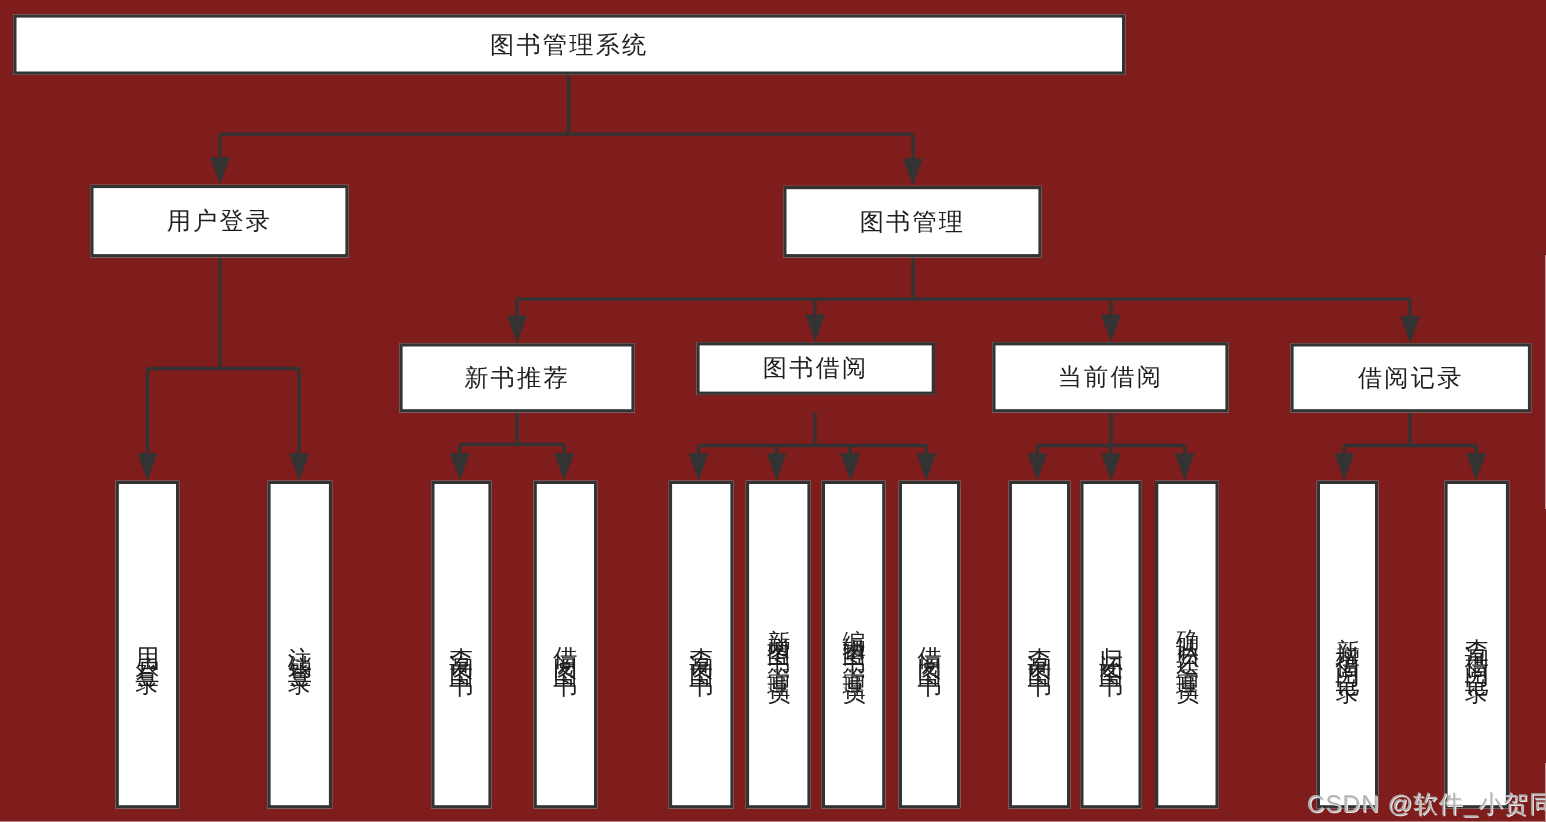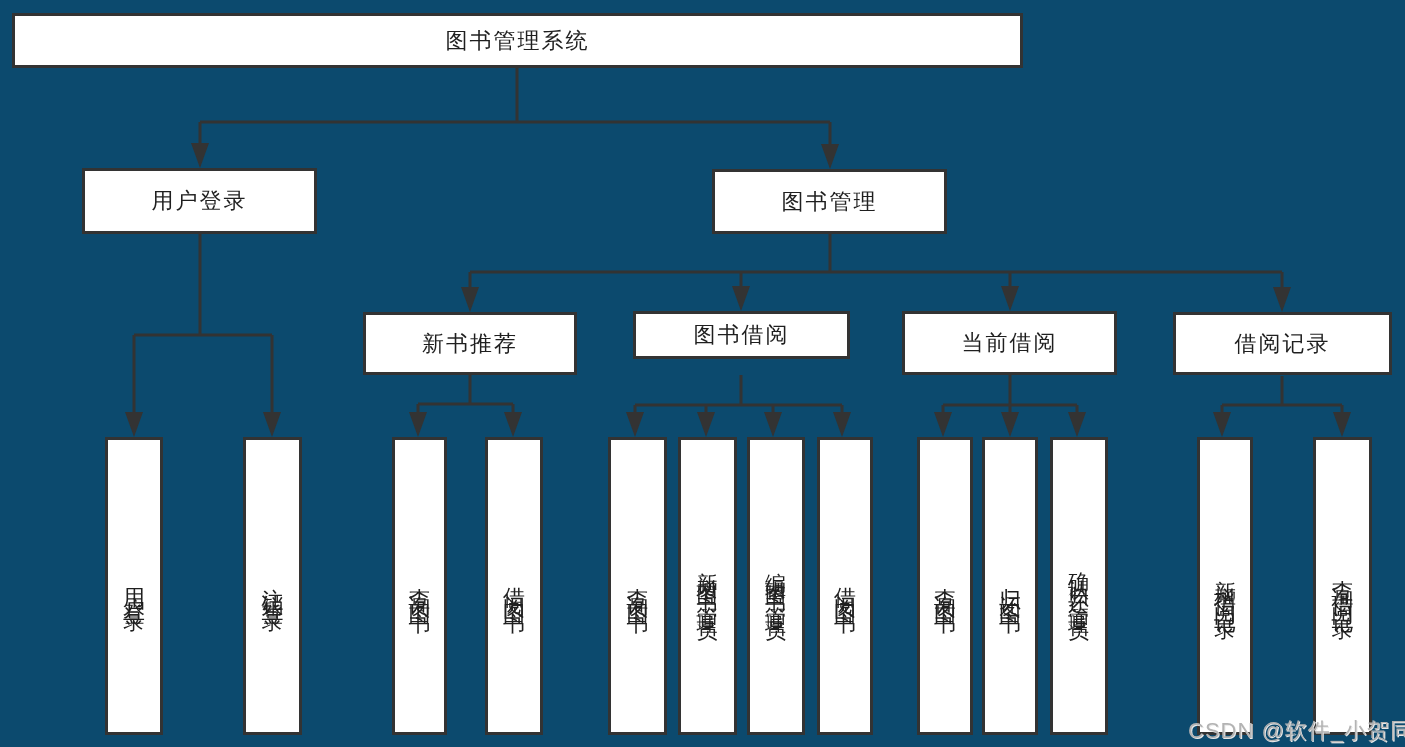--- a/index.html
+++ b/index.html
@@ -1,17 +1,17 @@
 <!DOCTYPE html>
 <html><head>
 <meta charset="utf-8">
 <style>
   html,body{margin:0;padding:0;background:#fff;}
   .stage{
-    position:relative;width:1405px;height:747px;background:#0c4a6e;
+    position:relative;width:1405px;height:747px;background:#7f1d1d;
     font-family:"Liberation Sans",sans-serif;color:#1f1f1f;overflow:hidden;
   }
   .connectors{position:absolute;left:0;top:0;width:1405px;height:747px;}
   .node{
     position:absolute;box-sizing:border-box;background:#ffffff;
     border:3px solid #333333;display:flex;align-items:center;justify-content:center;
     font-size:22px;letter-spacing:2px;color:#1f1f1f;
   }
   .leaf{border-width:3px;}
   .leaf span{

